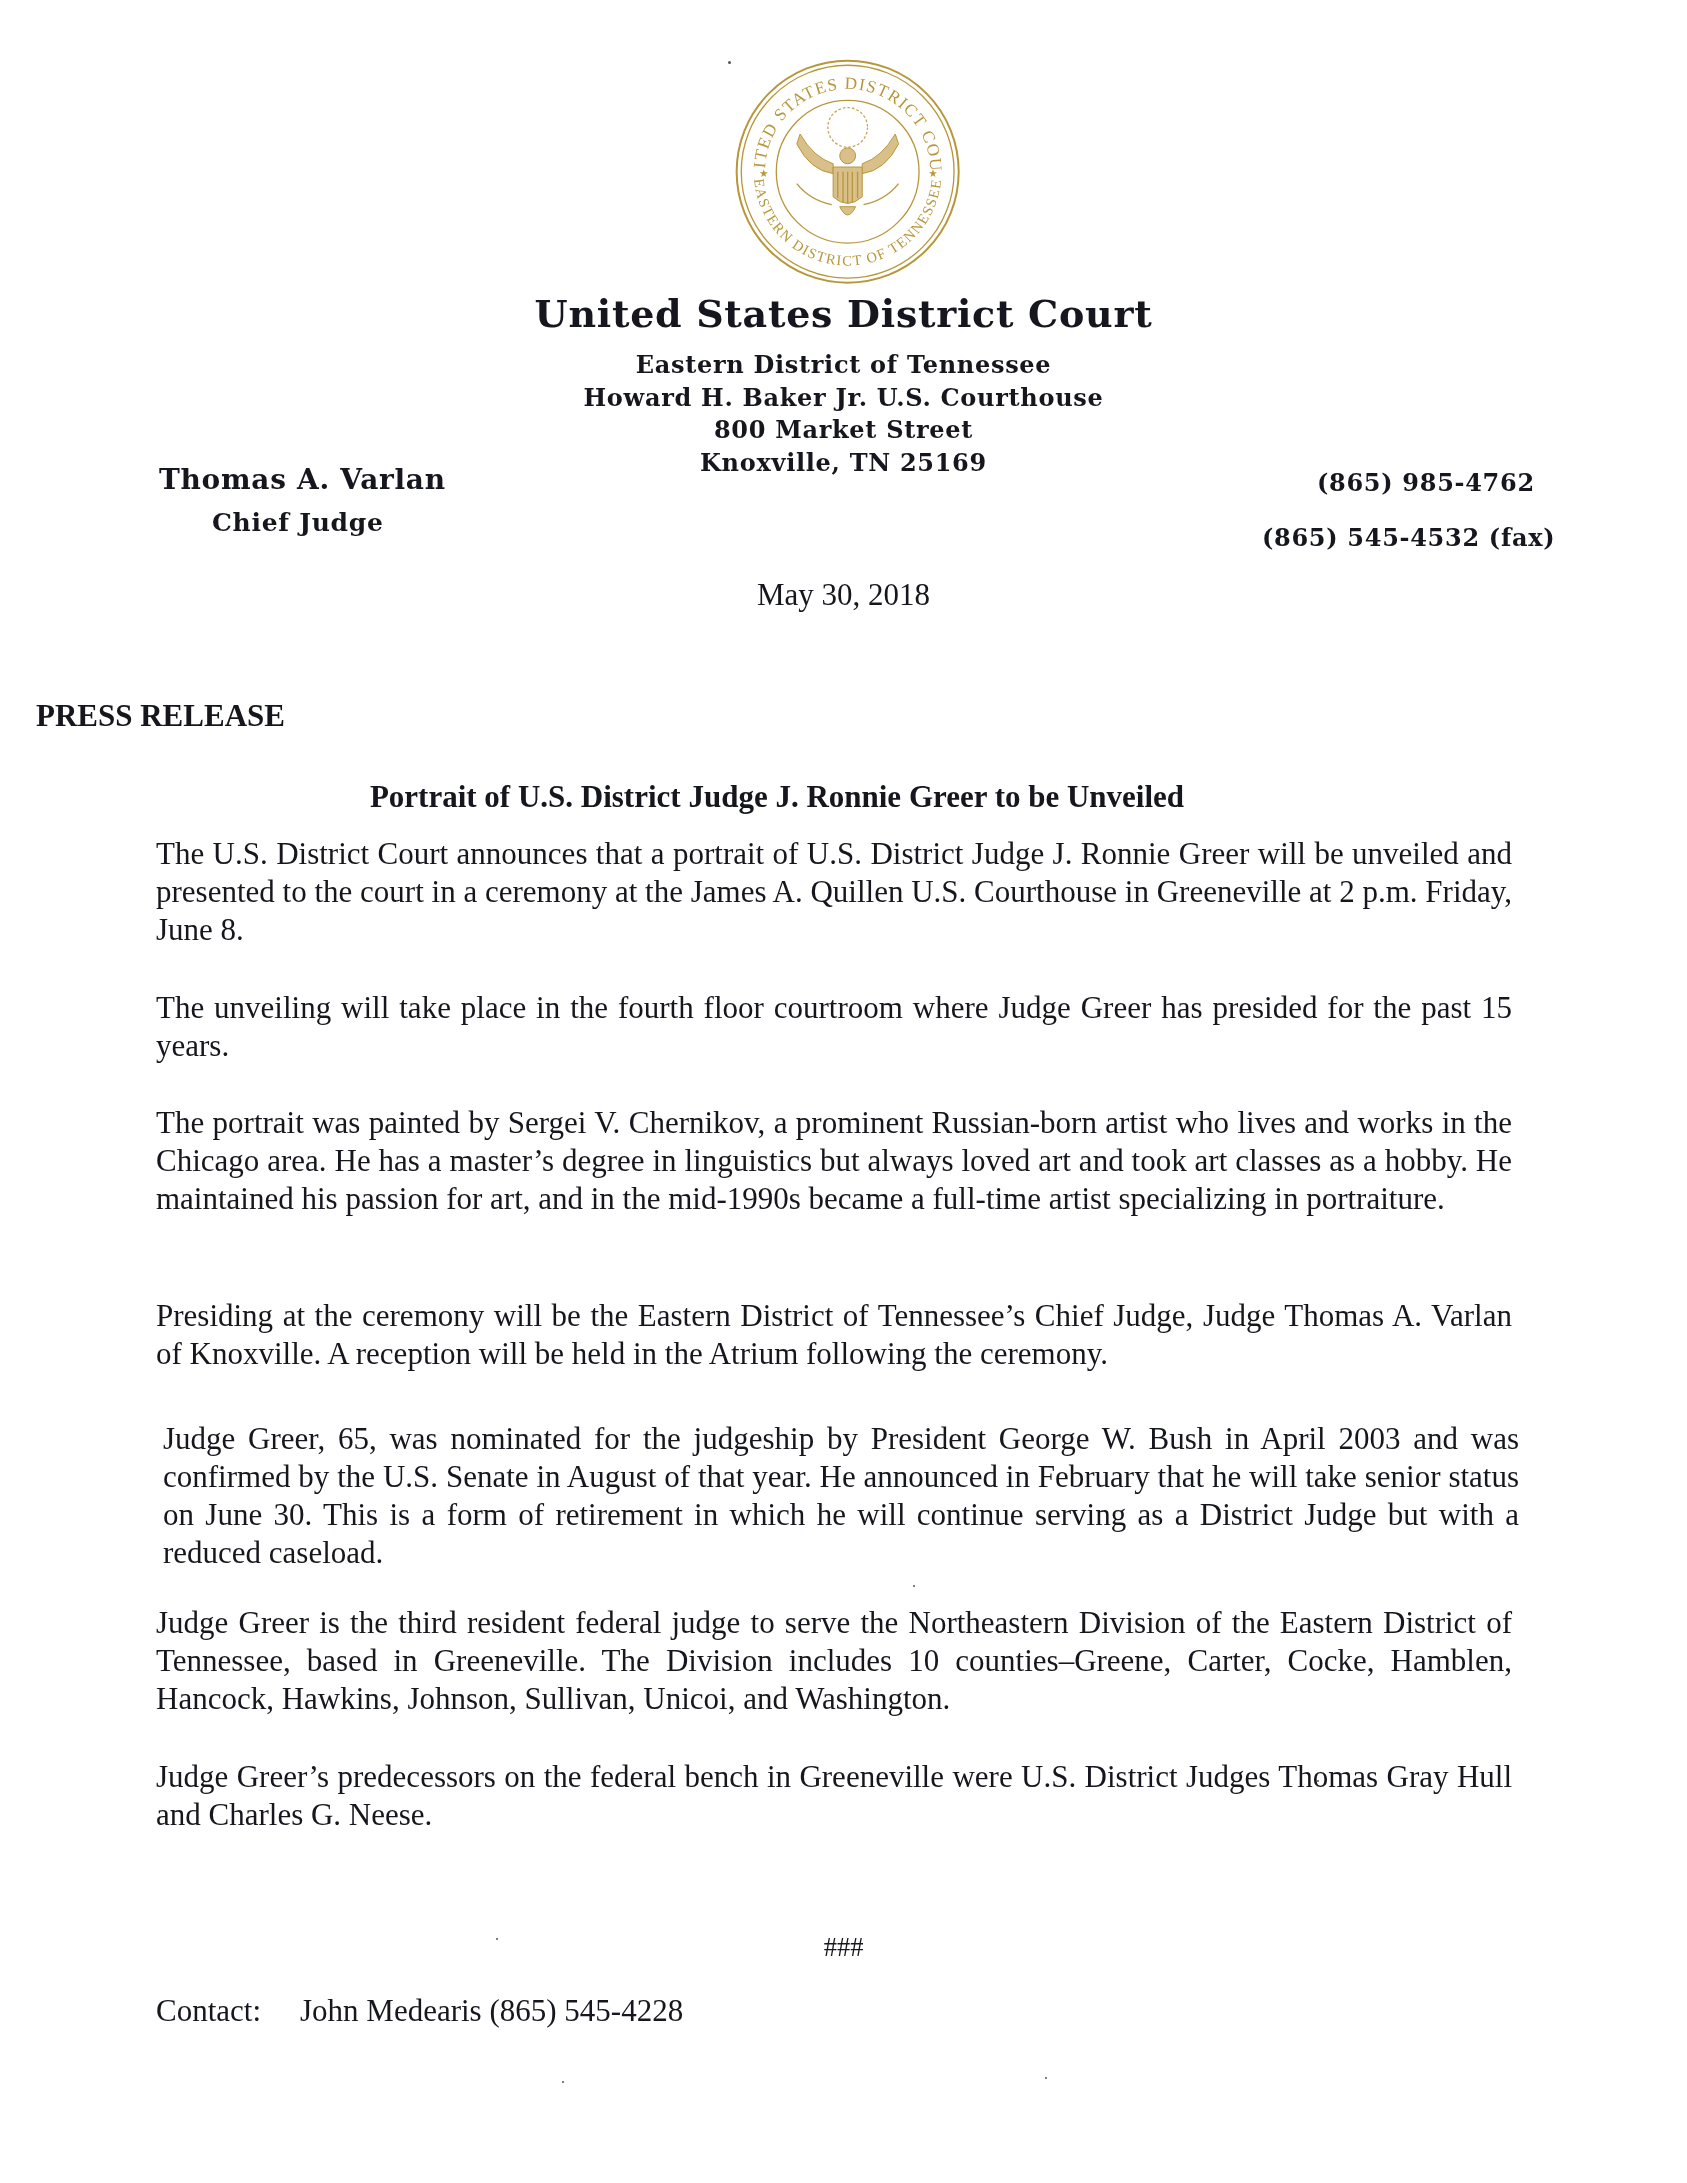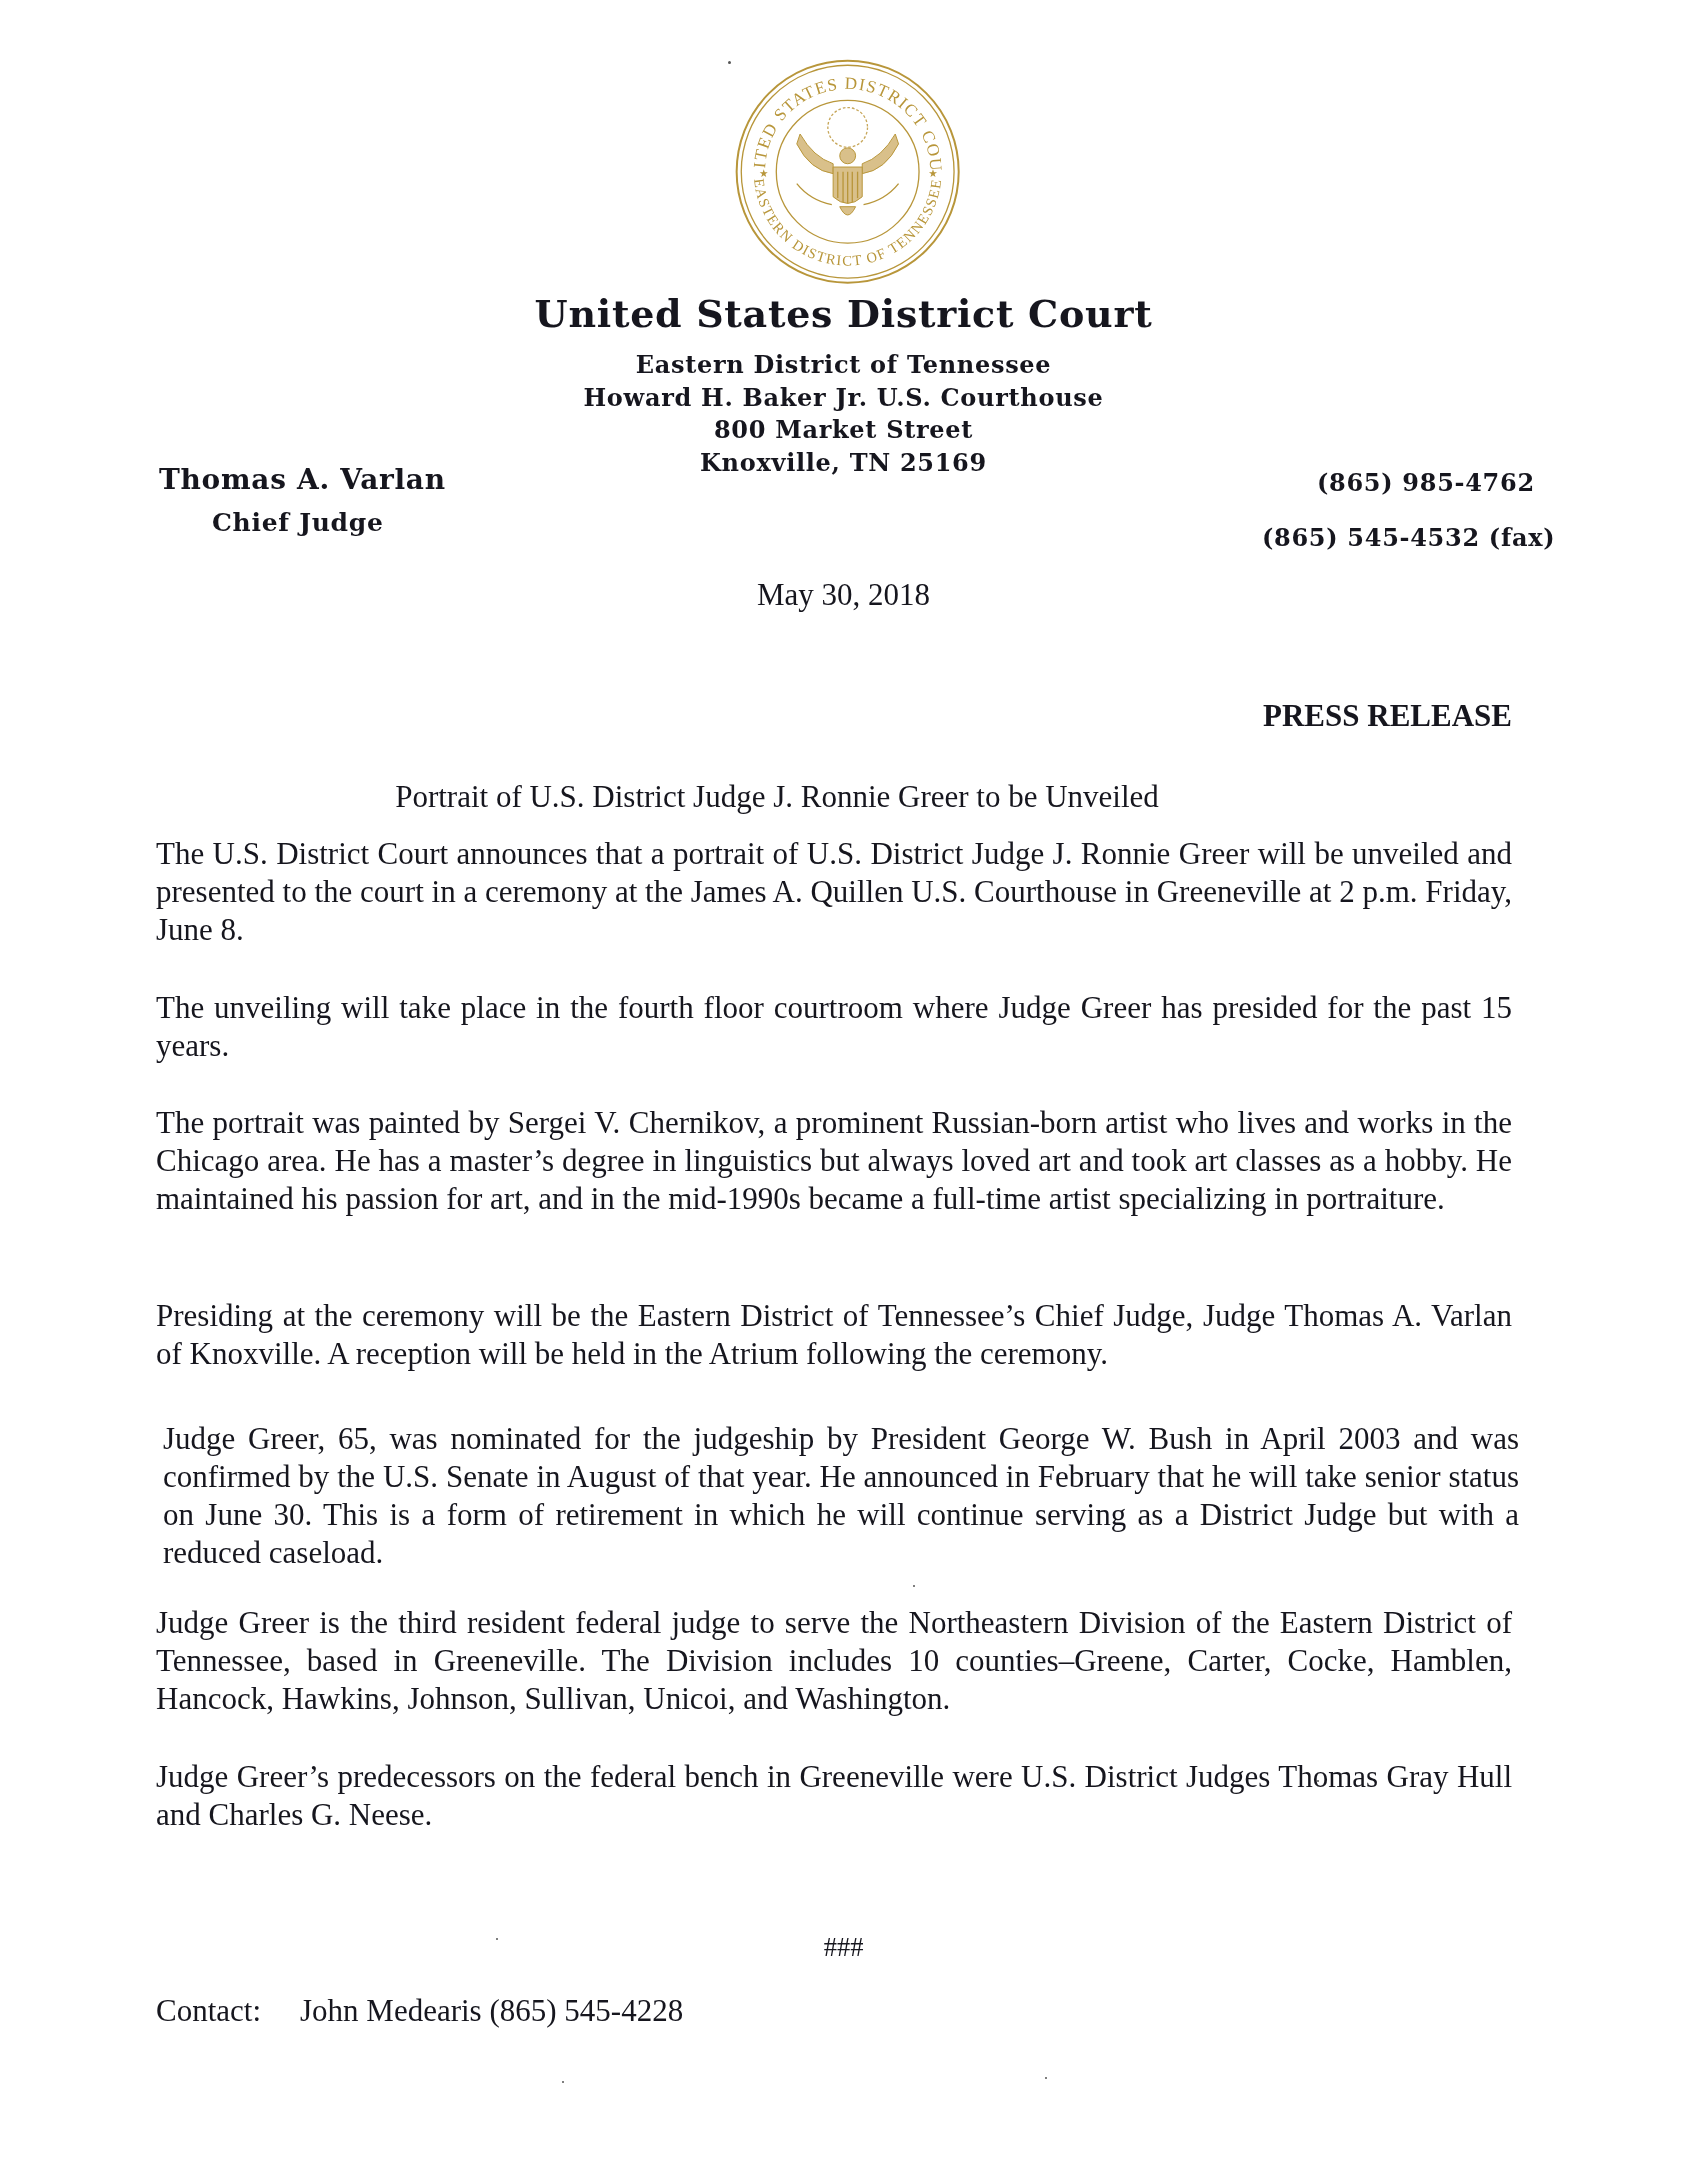--- a/index.html
+++ b/index.html
@@ -13,22 +13,22 @@
   .court-sub { position: absolute; left: 0; width: 1687px; text-align: center; font-size: 24px; line-height: 31px; }
 
   .judge-name { position: absolute; left: 159px; top: 463px; font-size: 28px; }
   .judge-title { position: absolute; left: 212px; top: 508px; font-size: 25px; }
 
   .phone { position: absolute; font-size: 24px; }
   .phone1 { left: 1317px; top: 468px; }
   .phone2 { left: 1262px; top: 508px; margin-top: 15px; }
 
   .date { position: absolute; top: 577px; left: 0; width: 1687px; text-align: center; font-size: 31px; }
-  .press { position: absolute; top: 698px; left: 0; width: 1512px; text-align: right; font-size: 31px; font-weight: bold; }
-  .headline { position: absolute; top: 779px; left: 0; width: 1554px; text-align: center; font-size: 31px; font-weight: normal; }
+  .press { position: absolute; top: 698px; left: 0; width: 1512px; text-align: left; font-size: 31px; font-weight: bold; padding-left: 36px; }
+  .headline { position: absolute; top: 779px; left: 0; width: 1554px; text-align: center; font-size: 31px; font-weight: bold; }
 
   .body-text { position: absolute; left: 156px; width: 1356px; font-size: 31px; line-height: 38px; text-align: justify; text-align-last: left; }
 
   .endmark { position: absolute; top: 1932px; left: 0; width: 1687px; text-align: center; font-size: 26.5px; }
   .contact { position: absolute; top: 1993px; left: 156px; font-size: 31px; white-space: pre; }
   .contact .lbl { display: inline-block; width: 144px; }
 
   .speck { position: absolute; background: #555; border-radius: 50%; }
 </style>
 </head>

